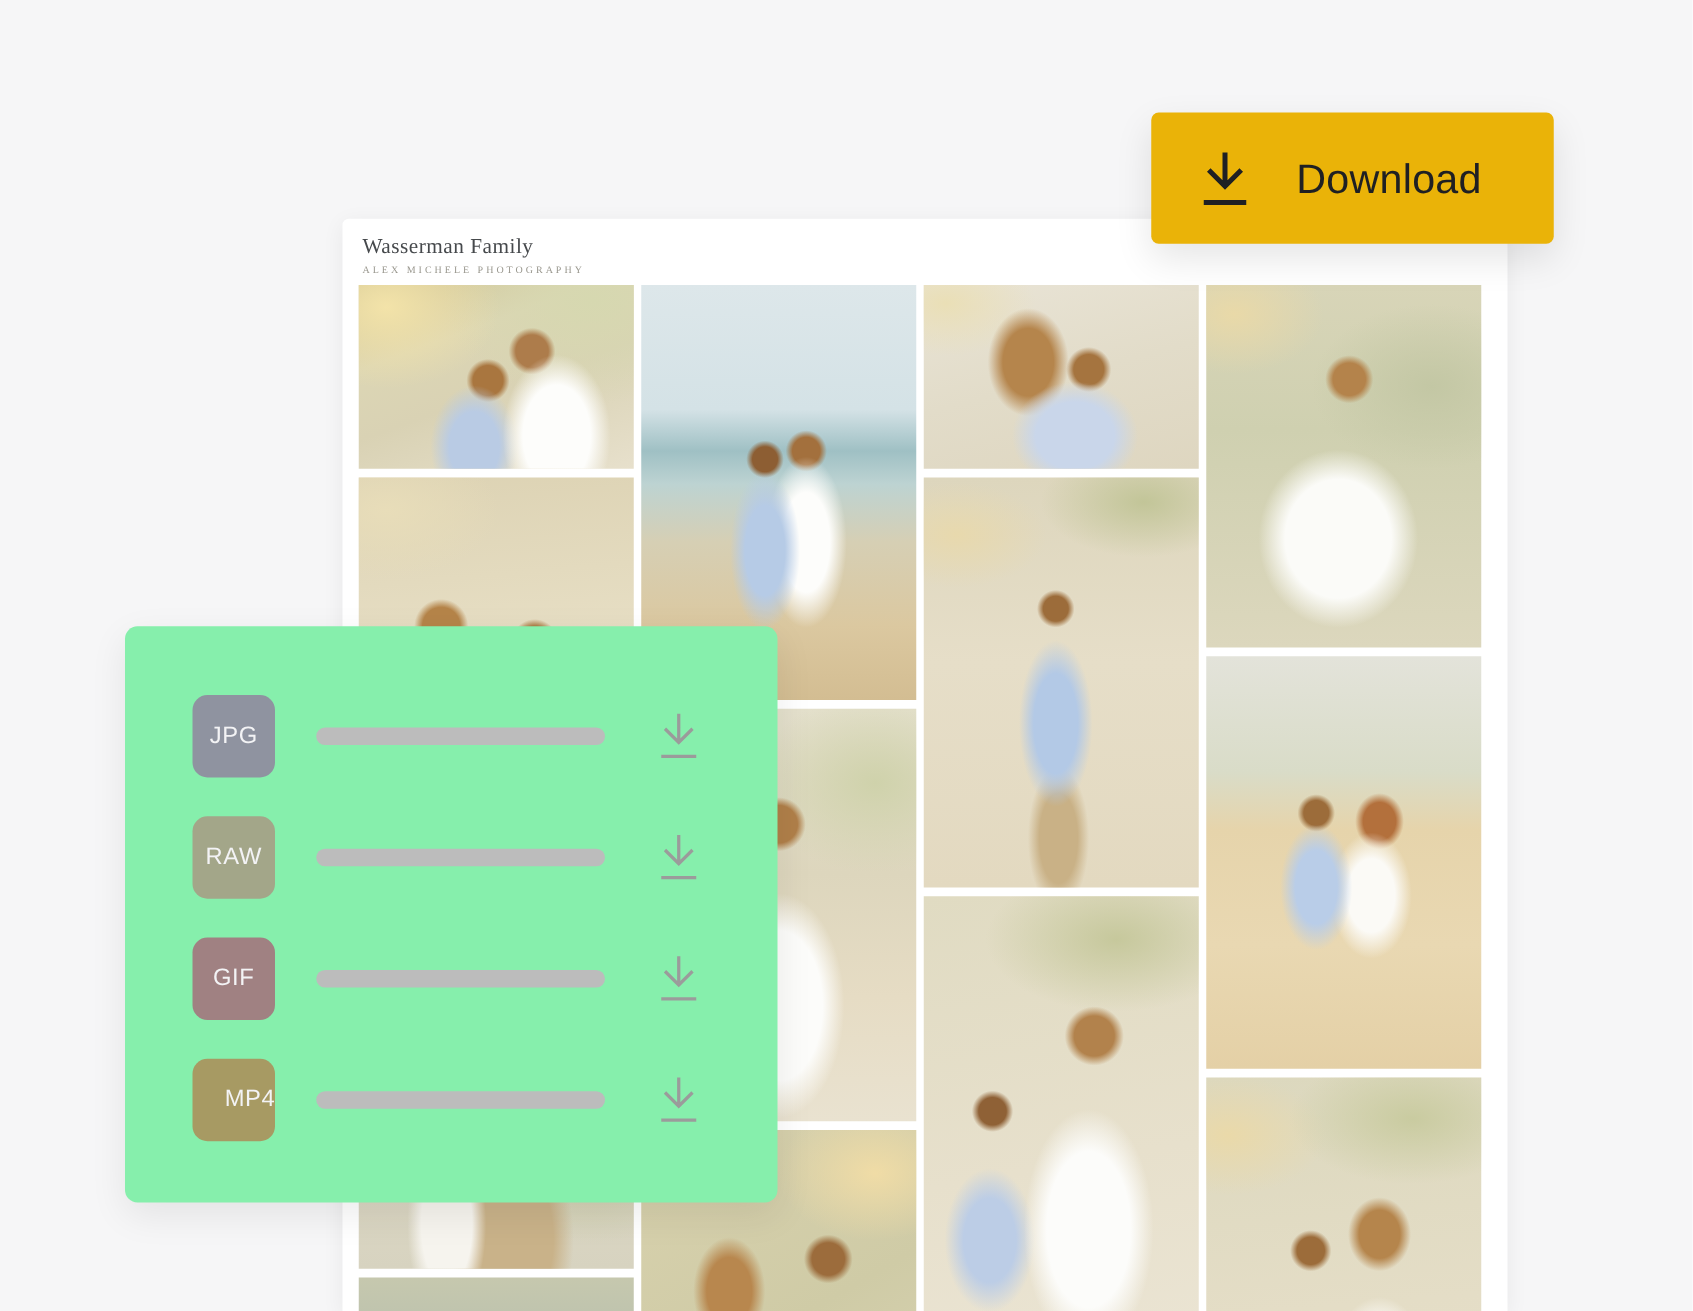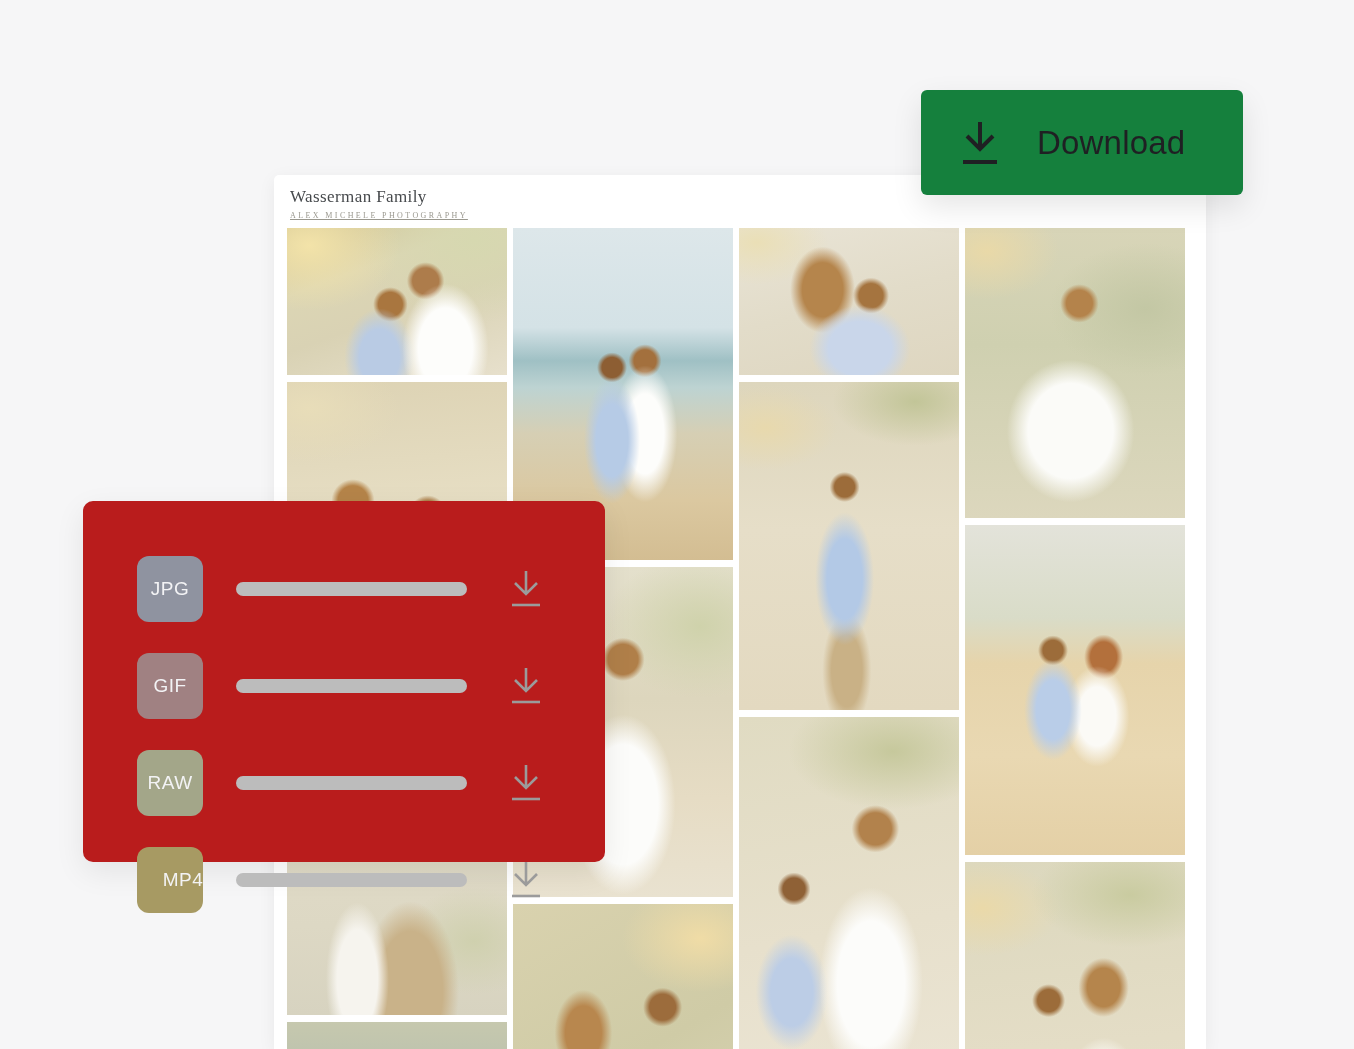--- a/index.html
+++ b/index.html
@@ -15,21 +15,21 @@
     box-shadow:0 4px 18px rgba(0,0,0,0.06);
     overflow:hidden;
   }
   .gallery-header { position:absolute; left:16px; top:12px; }
   .gallery-title {
     font-family:"Liberation Serif", serif; font-size:17px; font-weight:400;
     color:#46494c; letter-spacing:.4px;
   }
   .gallery-subtitle {
     font-family:"Liberation Serif", serif; font-size:8px; color:#9a988f;
-    letter-spacing:2.4px; margin-top:4px;text-decoration:underline;
+    letter-spacing:2.4px; margin-top:4px;
   }
 
   .photo-grid { position:absolute; left:13px; top:53px; display:flex; gap:6px; }
   .photo-col { display:flex; flex-direction:column; gap:7px; width:220px; }
   .photo { width:220px; background-color:#e7e0cd; cursor:pointer; }
 
   
   #ph-c1p1 { height:147px; background:
     radial-gradient(60px 90px at 72% 82%, #fdfdfb 0 45%, transparent 72%),
     radial-gradient(50px 70px at 42% 88%, #b9cbe4 0 40%, transparent 70%),
@@ -110,38 +110,38 @@
     radial-gradient(55px 85px at 63% 72%, #fcfcf9 0 45%, transparent 73%),
     radial-gradient(50px 75px at 36% 76%, #bfd0e8 0 45%, transparent 73%),
     radial-gradient(34px 40px at 63% 38%, #b5854c 0 48%, transparent 74%),
     radial-gradient(22px 22px at 38% 42%, #9c6c3a 0 50%, transparent 75%),
     radial-gradient(170px 90px at 75% 10%, #c9cba0 0, transparent 58%),
     radial-gradient(130px 80px at 8% 14%, #ead9a9 0, transparent 60%),
     linear-gradient(175deg, #dcd8be 0%, #e4ddc6 55%, #e8e0cc 100%); }
 
   
   .format-card {
-    position:absolute; left:83px; top:501px; width:522px; height:361px;
-    background:#b91c1c; border-radius:10px;
+    position:absolute; left:100px; top:501px; width:522px; height:461px;
+    background:#86efac; border-radius:10px;
     box-shadow:0 10px 30px rgba(0,0,0,0.08);
     padding:55px 0 0 54px;
   }
   .format-row { display:flex; align-items:center; height:66px; margin-bottom:31px; }
   .format-badge {
     width:66px; height:66px; border-radius:12px; background:#999;
     color:#f3f3f5; font-size:19px; letter-spacing:.5px;
     display:flex; align-items:center; justify-content:center;
   }
   .progress-bar { width:231px; height:14px; border-radius:7px; background:#bcbcbc; margin-left:33px; }
   .row-dl { margin-left:41px; width:36px; height:42px; cursor:pointer; display:block; }
 
   
   .download-card {
     position:absolute; left:921px; top:90px; width:322px; height:105px;
-    background:#15803d; border-radius:6px;
+    background:#eab308; border-radius:6px;
     box-shadow:0 12px 30px rgba(0,0,0,0.10);
     display:flex; align-items:center; padding-left:38px; cursor:pointer;
   }
   .download-card svg { width:42px; height:50px; display:block; }
   .download-label {
     margin-left:36px; font-size:33px; font-weight:500; color:#1f2023; letter-spacing:.2px;
   }
 </style>
 </head>
 <body>
@@ -184,30 +184,30 @@
     <div class="format-row">
       <div class="format-badge" style="background: rgb(143, 147, 160);">JPG</div>
       <div class="progress-bar"></div>
       <svg class="row-dl" viewBox="0 0 36 42" fill="none" stroke="#9b9b9b" stroke-width="2.6">
         <path d="M18 3 V25 M7 15 L18 26 L29 15"></path>
           <line x1="4" y1="37" x2="32" y2="37"></line>
       </svg>
     </div>
 
     <div class="format-row">
+      <div class="format-badge" style="background: rgb(163, 166, 137);">RAW</div>
+      <div class="progress-bar"></div>
+      <svg class="row-dl" viewBox="0 0 36 42" fill="none" stroke="#9b9b9b" stroke-width="2.6">
+        <path d="M18 3 V25 M7 15 L18 26 L29 15"></path>
+          <line x1="4" y1="37" x2="32" y2="37"></line>
+      </svg>
+    </div>
+
+    <div class="format-row">
       <div class="format-badge" style="background: rgb(160, 129, 130);">GIF</div>
-      <div class="progress-bar"></div>
-      <svg class="row-dl" viewBox="0 0 36 42" fill="none" stroke="#9b9b9b" stroke-width="2.6">
-        <path d="M18 3 V25 M7 15 L18 26 L29 15"></path>
-          <line x1="4" y1="37" x2="32" y2="37"></line>
-      </svg>
-    </div>
-
-    <div class="format-row">
-      <div class="format-badge" style="background: rgb(163, 166, 137);">RAW</div>
       <div class="progress-bar"></div>
       <svg class="row-dl" viewBox="0 0 36 42" fill="none" stroke="#9b9b9b" stroke-width="2.6">
         <path d="M18 3 V25 M7 15 L18 26 L29 15"></path>
           <line x1="4" y1="37" x2="32" y2="37"></line>
       </svg>
     </div>
 
     <div class="format-row">
       <div class="format-badge" style="background: rgb(167, 154, 99); padding-left: 26px;">MP4</div>
       <div class="progress-bar"></div>

